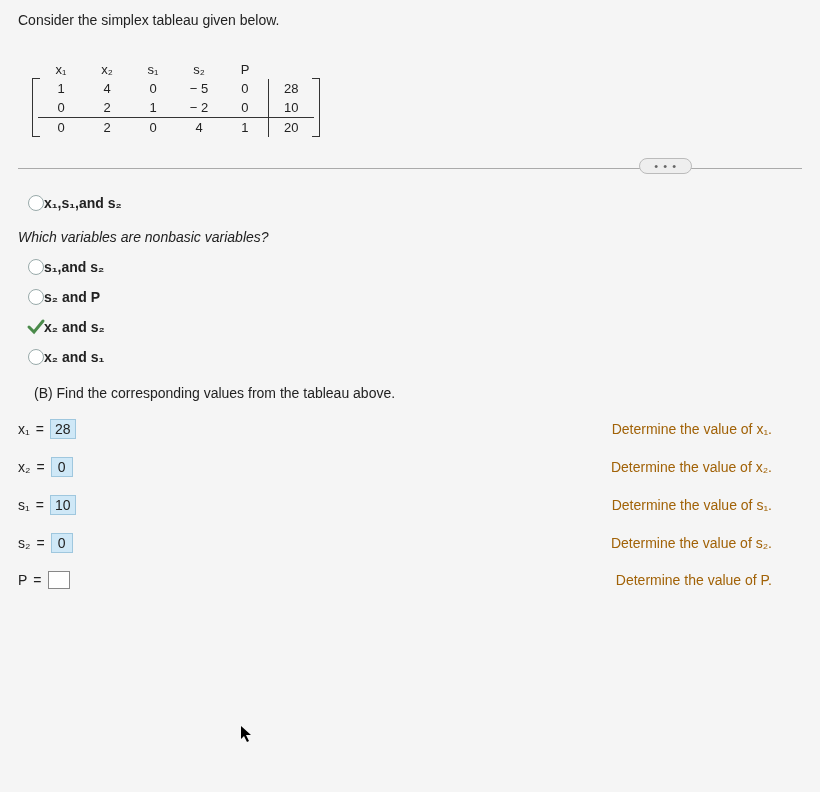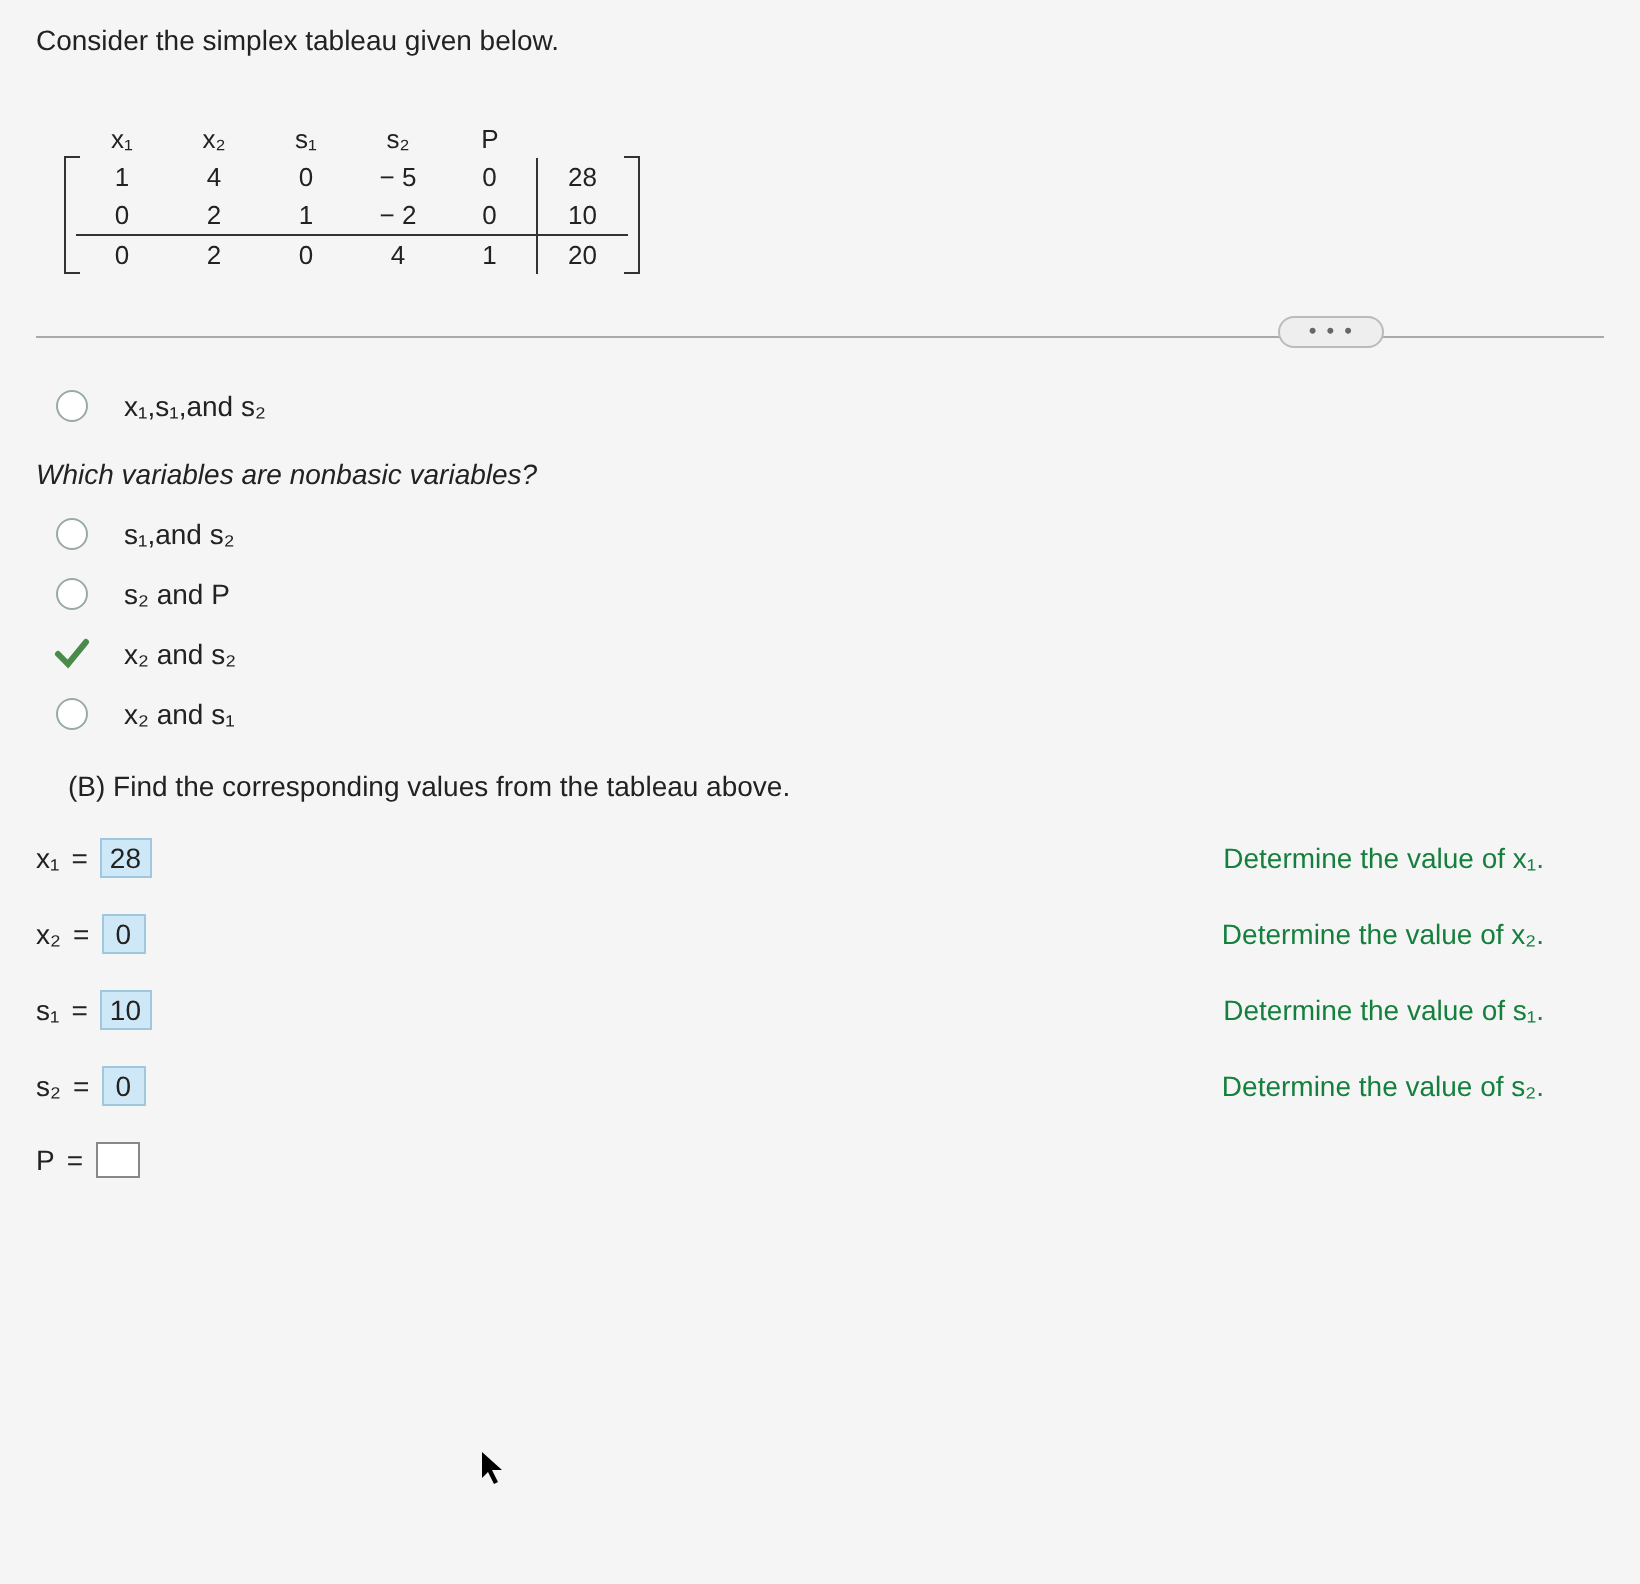--- a/index.html
+++ b/index.html
@@ -60,23 +60,23 @@
     padding: 1px 14px;
     font-size: 11px;
     letter-spacing: 1px;
     color: #666;
   }
   
   .options { margin: 10px 0 18px 10px; }
   .opt {
     display: flex;
     align-items: flex-start;
-    gap: 18px;
     margin: 14px 0;
     font-size: 14px;
+    font-weight: bold;
   }
   .radio {
     width: 16px; height: 16px;
     border: 1.5px solid #9aa;
     border-radius: 50%;
     background: #fff;
     flex-shrink: 0;
   }
   .checkmark {
     width: 16px; height: 16px;
@@ -103,21 +103,21 @@
     background: #cfe8f7;
     border: 1px solid #9fc7de;
     text-align: center;
   }
   .emptybox {
     display: inline-block;
     width: 22px; height: 18px;
     border: 1px solid #888;
     background: #fff;
   }
-  .rhs { color: #15803d; padding-right: 30px; }
+  .rhs { color: #a16207; padding-right: 30px; }
   .cursor {
     width: 12px; height: 16px;
     display: inline-block;
   }
 </style>
 </head>
 <body>
 
 
 
@@ -240,20 +240,21 @@
       <span class="valbox">0</span>
     </span>
     <span class="rhs">Determine the value of s₂.</span>
   </div>
   <div class="val-row">
     <span class="lhs">
       <span>P</span>
       <span>=</span>
       <span class="emptybox"></span>
     </span>
+    <span class="rhs">Determine the value of P.</span>
   </div>
 </div>
 
 
 <span class="cursor" style="position:absolute; left:240px; top:725px;">
   <svg width="14" height="18" viewBox="0 0 14 18">
       <path d="M1 1 L1 14 L4 11 L7 17 L9 16 L6 10 L11 10 Z" fill="#000"></path>
     </svg>
 </span>
 

